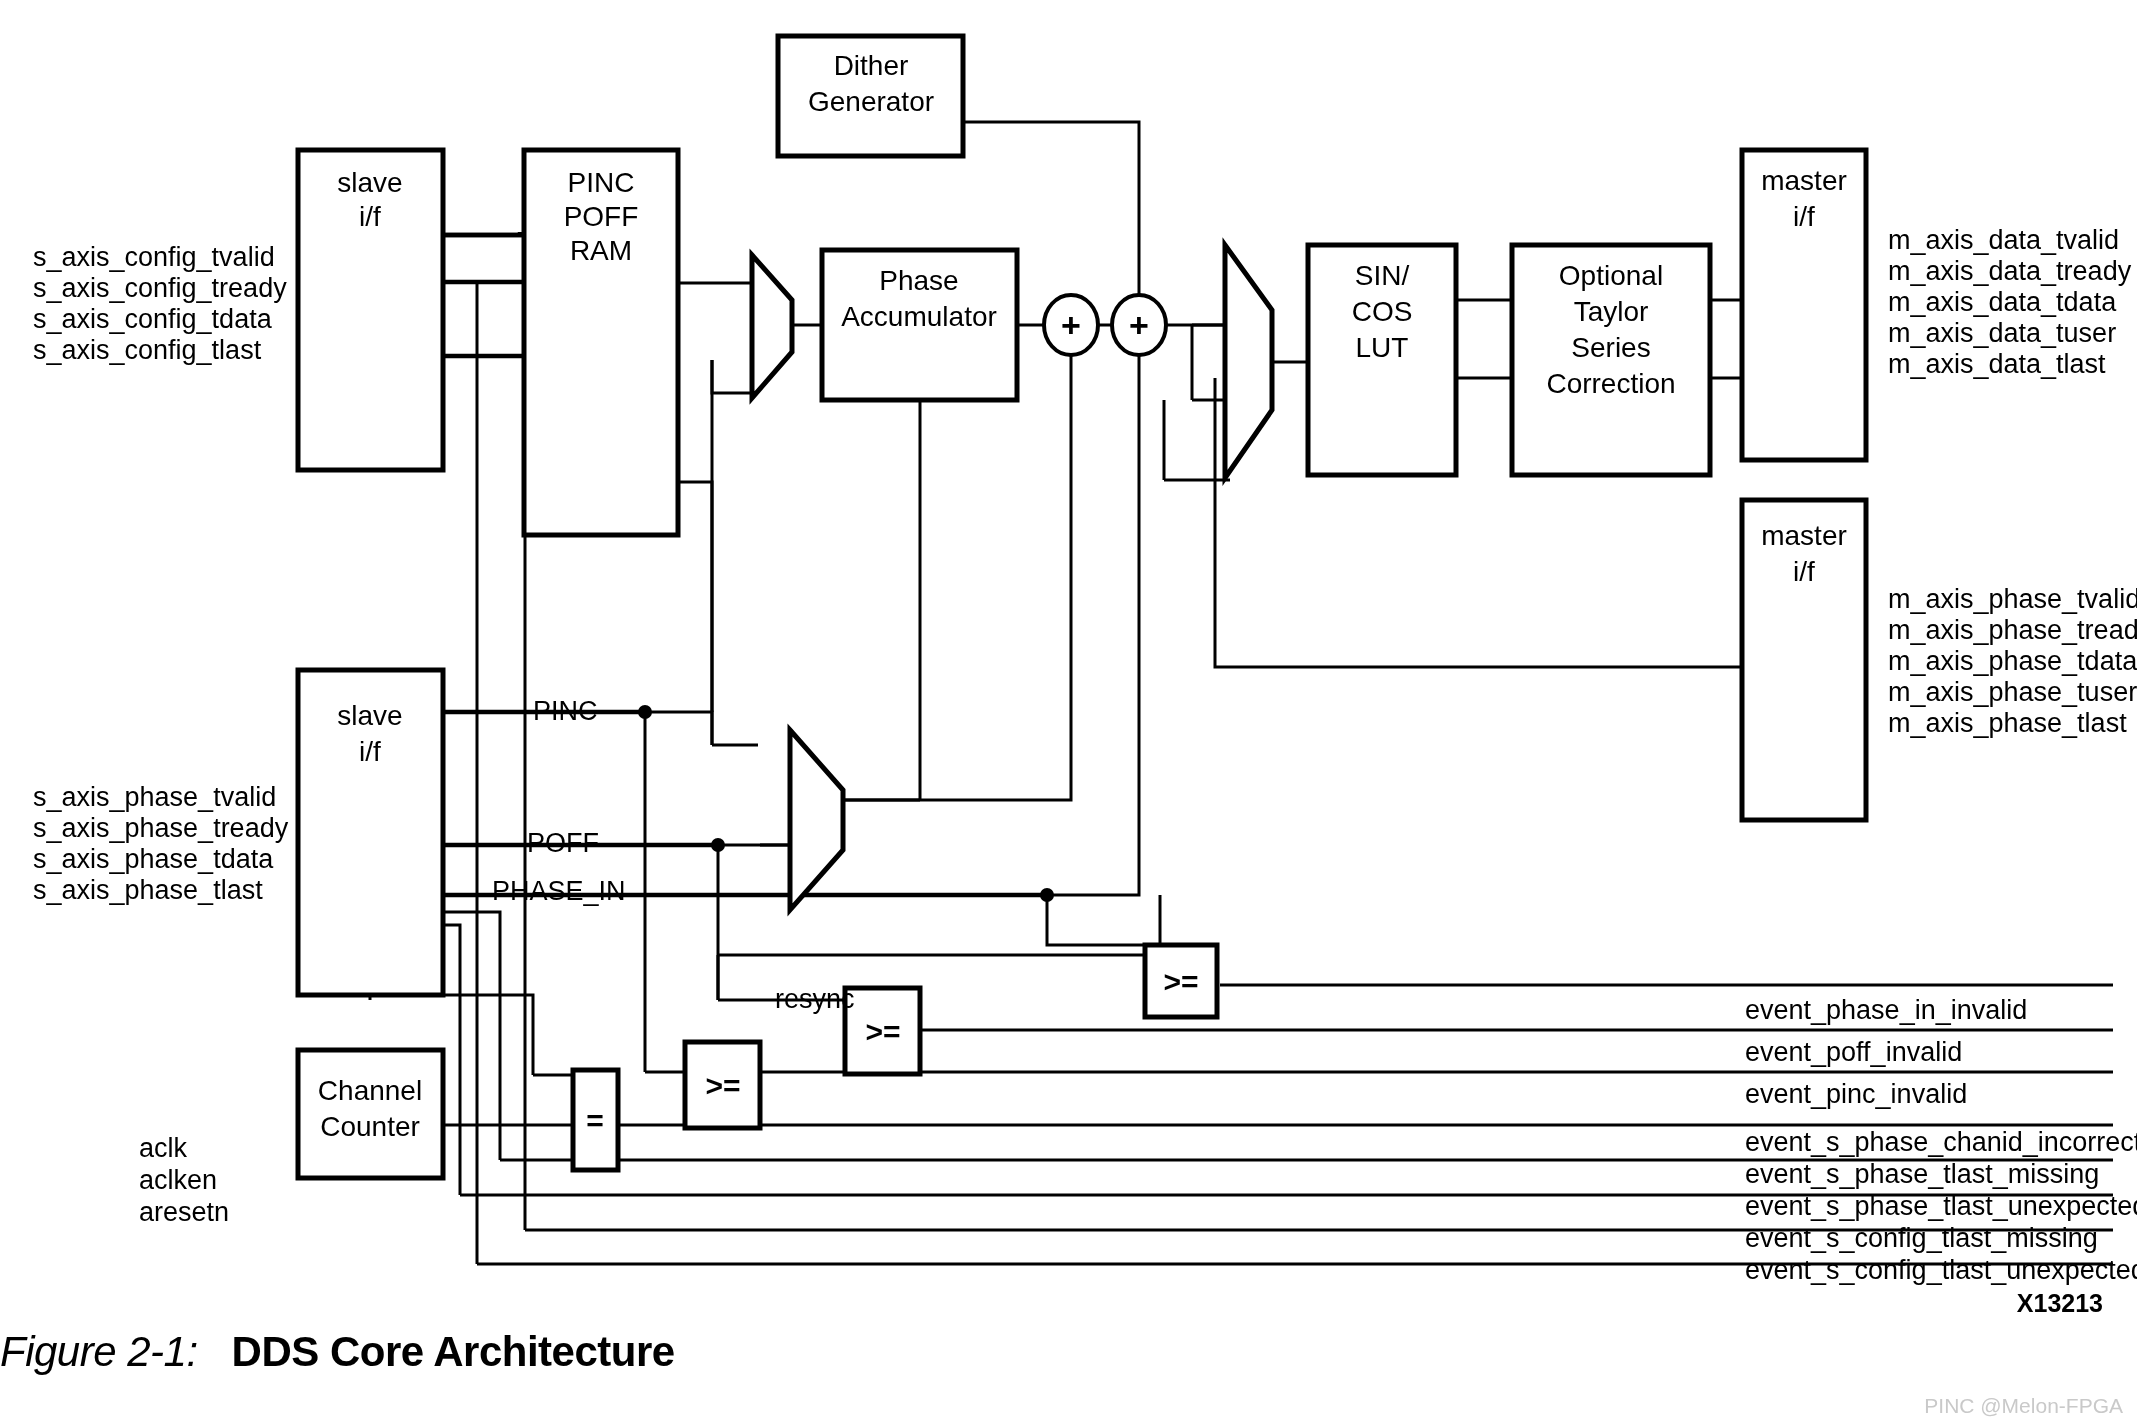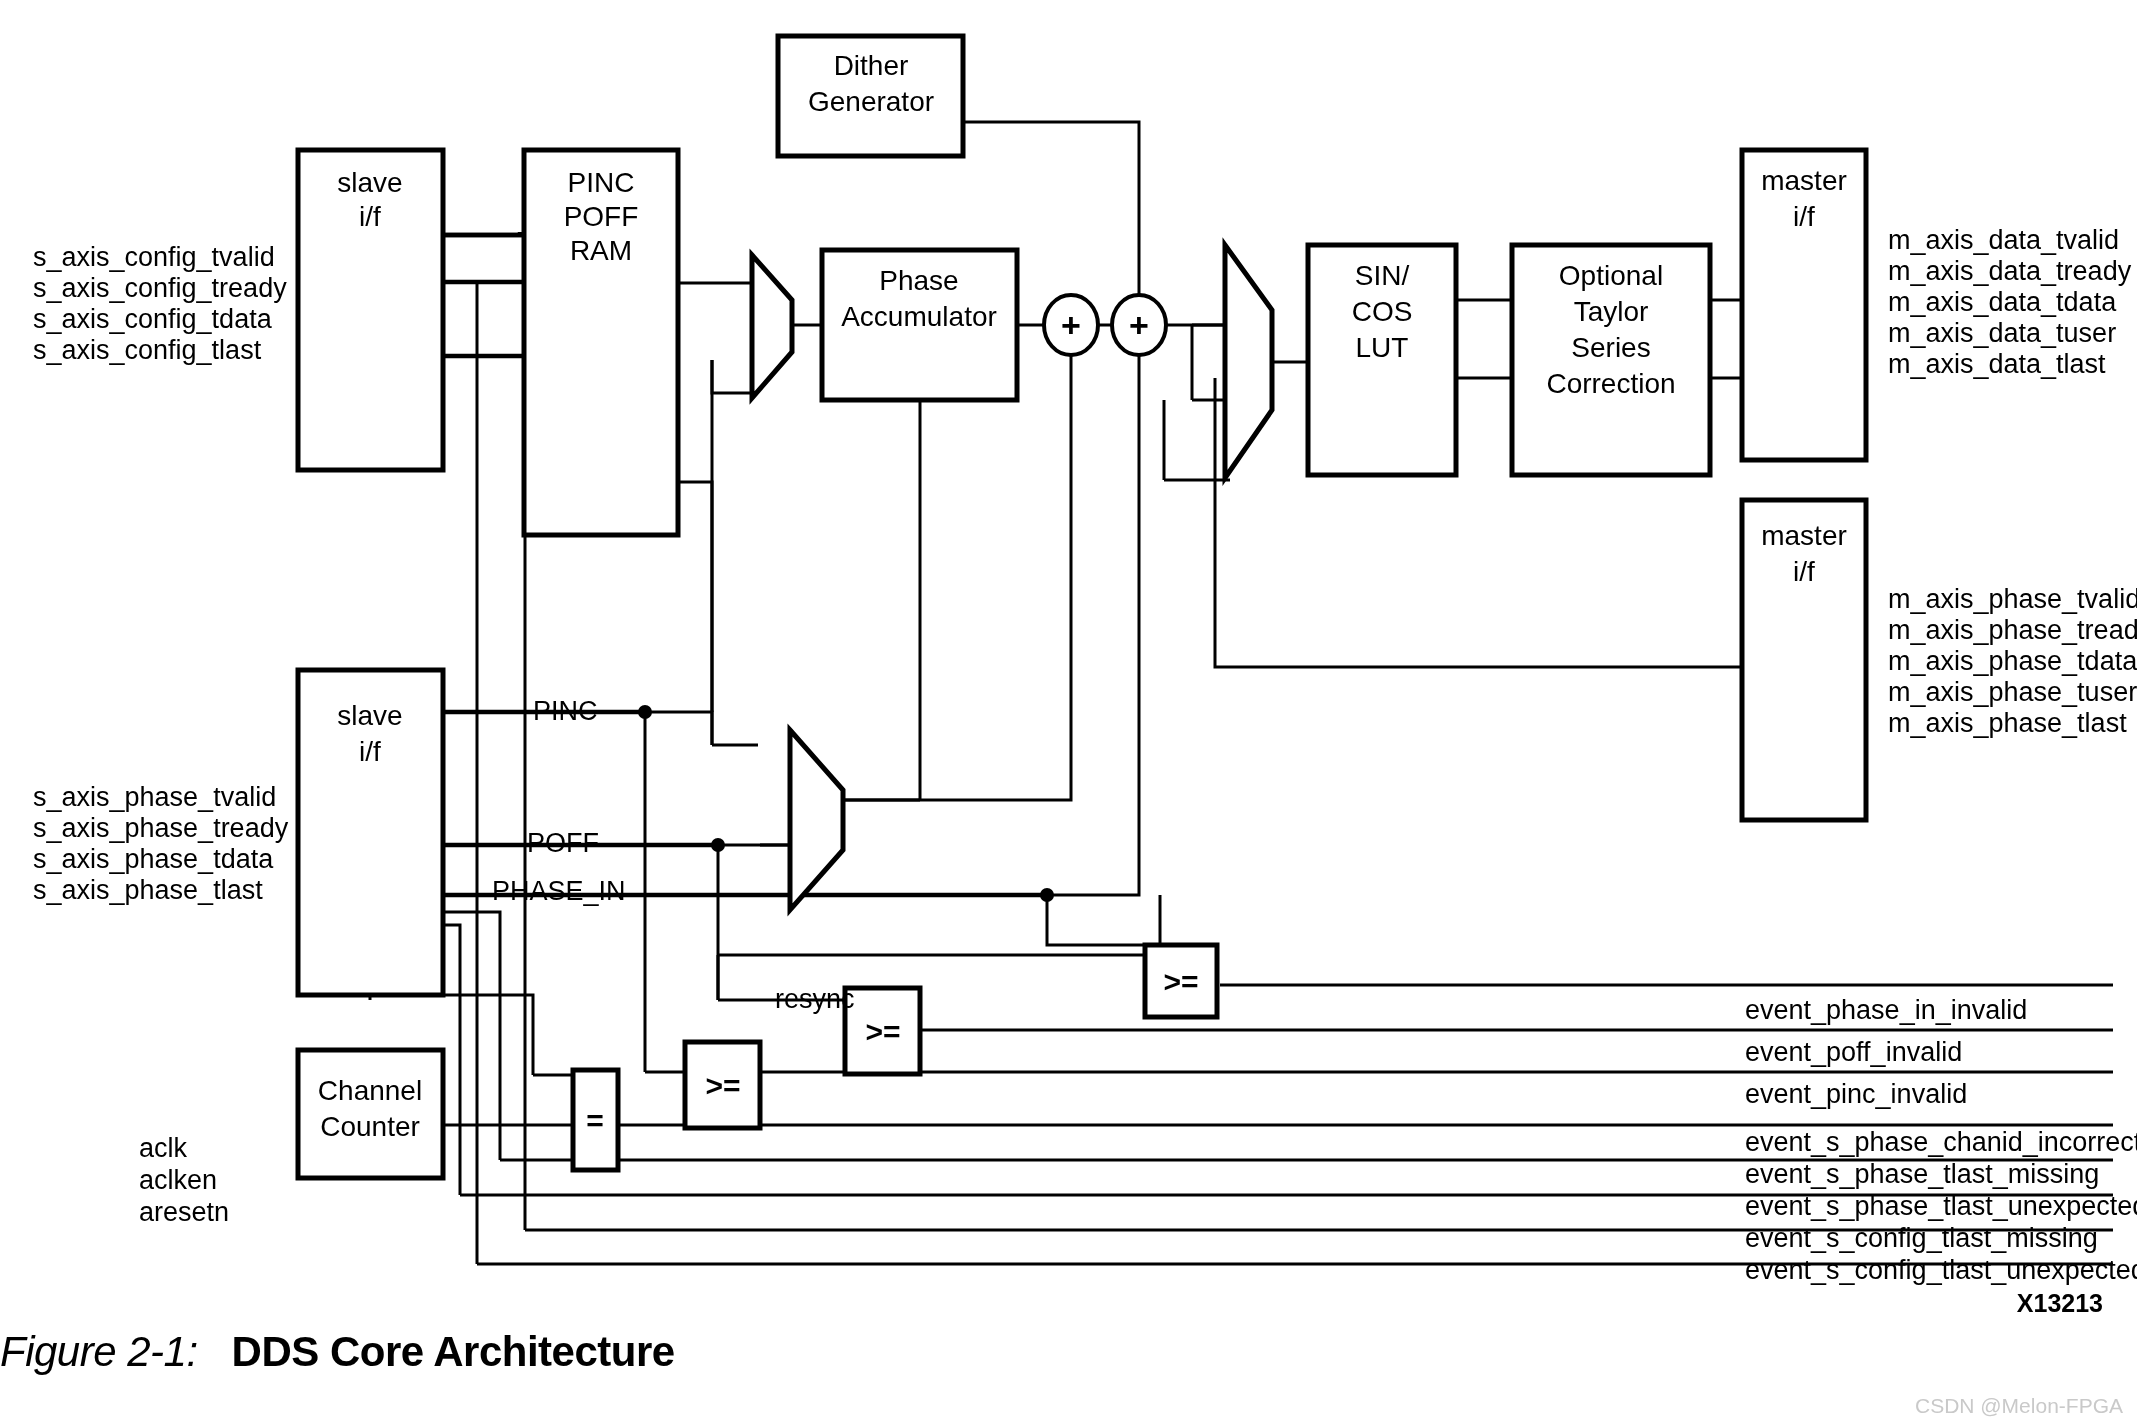--- a/index.html
+++ b/index.html
@@ -310,13 +310,13 @@
 
   <text class="lbl-xid" x="2103" y="1312">X13213</text>
 
 </svg>
 </div>
 
 <div class="cap-wrap">
   <span class="cap-num">Figure 2-1:</span><span class="cap-title">DDS Core Architecture</span>
 </div>
 
-<div class="watermark">CSDN @Melon-FPGA</div>
+<div class="watermark">PINC @Melon-FPGA</div>
 
 </body></html>

